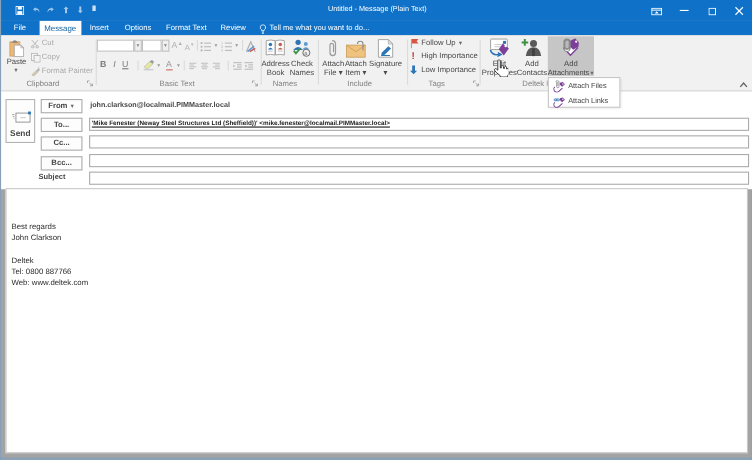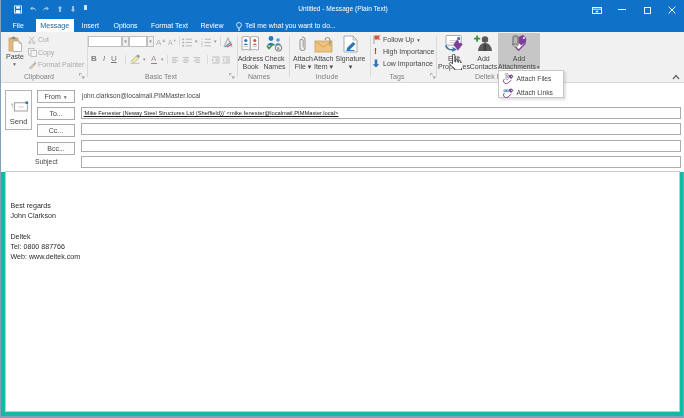--- a/index.html
+++ b/index.html
@@ -1,17 +1,17 @@
 <!DOCTYPE html>
 <html><head>
 <meta charset="utf-8">
 <style>
   html,body{margin:0;padding:0;}
   body{width:684px;height:418px;overflow:hidden;font-family:"Liberation Sans",sans-serif;}
-  #win{position:absolute;left:0;top:0;width:684px;height:418px;background:#14b8a6;
+  #win{position:absolute;left:0;top:0;width:684px;height:418px;background:#a3a3a3;
        border-left:1px solid #86a0b8;border-right:1px solid #86a0b8;border-bottom:2px solid #86a0b8;
        box-sizing:border-box;}
   .abs{position:absolute;}
   
   #titlebar{left:0;top:0;width:684px;height:19px;background:#0f72c8;}
   #tabrow{left:0;top:19px;width:684px;height:13px;background:#0f72c8;}
   #ribbon{left:0;top:32px;width:684px;height:51px;background:#f1f1f1;border-bottom:1px solid #d8d9da;box-sizing:border-box;}
   .ttl{color:#fff;font-size:6.6px;}
   .tab{color:#fff;font-size:7px;line-height:13px;}
   .gsep{position:absolute;top:4px;bottom:5px;width:1px;background:#d9dadb;}
@@ -312,21 +312,21 @@
     <div class="abs" style="left:17.5px;top:4px;font-size:6.7px;color:#444;">Attach Files</div>
     <svg class="abs" style="left:4px;top:16px" width="11" height="11" viewBox="0 0 12 12">
       <path d="M6.5 2.5 l3 -0.8 l2 2.2 l-2.8 2.6 l-2.2 -2.2 z" fill="#7d3f98"></path>
       <circle cx="9.5" cy="3.6" r="0.7" fill="#fff"></circle>
       <path d="M1.5 6.5 a2.8 2.8 0 0 0 4 4.4 l3.6 -3.2" stroke="#7d3f98" stroke-width="1" fill="none"></path>
       <rect x="0.8" y="3.2" width="3" height="1.8" rx="0.9" fill="none" stroke="#2e75b6" stroke-width="0.9"></rect>
       <rect x="3.2" y="3.2" width="3" height="1.8" rx="0.9" fill="none" stroke="#2e75b6" stroke-width="0.9"></rect>
     </svg>
     <div class="abs" style="left:17.5px;top:18px;font-size:6.7px;color:#444;">Attach Links</div>
   </div>
-  <div class="abs" id="formarea" style="left:0;top:83px;width:684px;height:89px;background:#fff;">
+  <div class="abs" id="formarea" style="left:0;top:83px;width:684px;height:89px;background:#fff;font-weight:bold;">
 
     <div class="abs" style="left:4px;top:7px;width:27px;height:40px;background:#fdfdfd;border:1px solid #b3b3b3;box-sizing:border-box;">
       <svg class="abs" style="left:3.5px;top:10px" width="19" height="11" viewBox="0 0 19 11">
         <g stroke="#8a8a8a" stroke-width="0.7" fill="none">
           <line x1="1" y1="3.2" x2="3.2" y2="3.2"></line>
             <line x1="1.7" y1="5" x2="3.2" y2="5"></line>
             <line x1="2.4" y1="6.8" x2="3.2" y2="6.8"></line>
         </g>
         <rect x="4.5" y="1.8" width="12.8" height="8.2" fill="#fff" stroke="#8a8a8a" stroke-width="0.8"></rect>
         <path d="M8.5 6 h5" stroke="#c0c0c0" stroke-width="0.8"></path>

